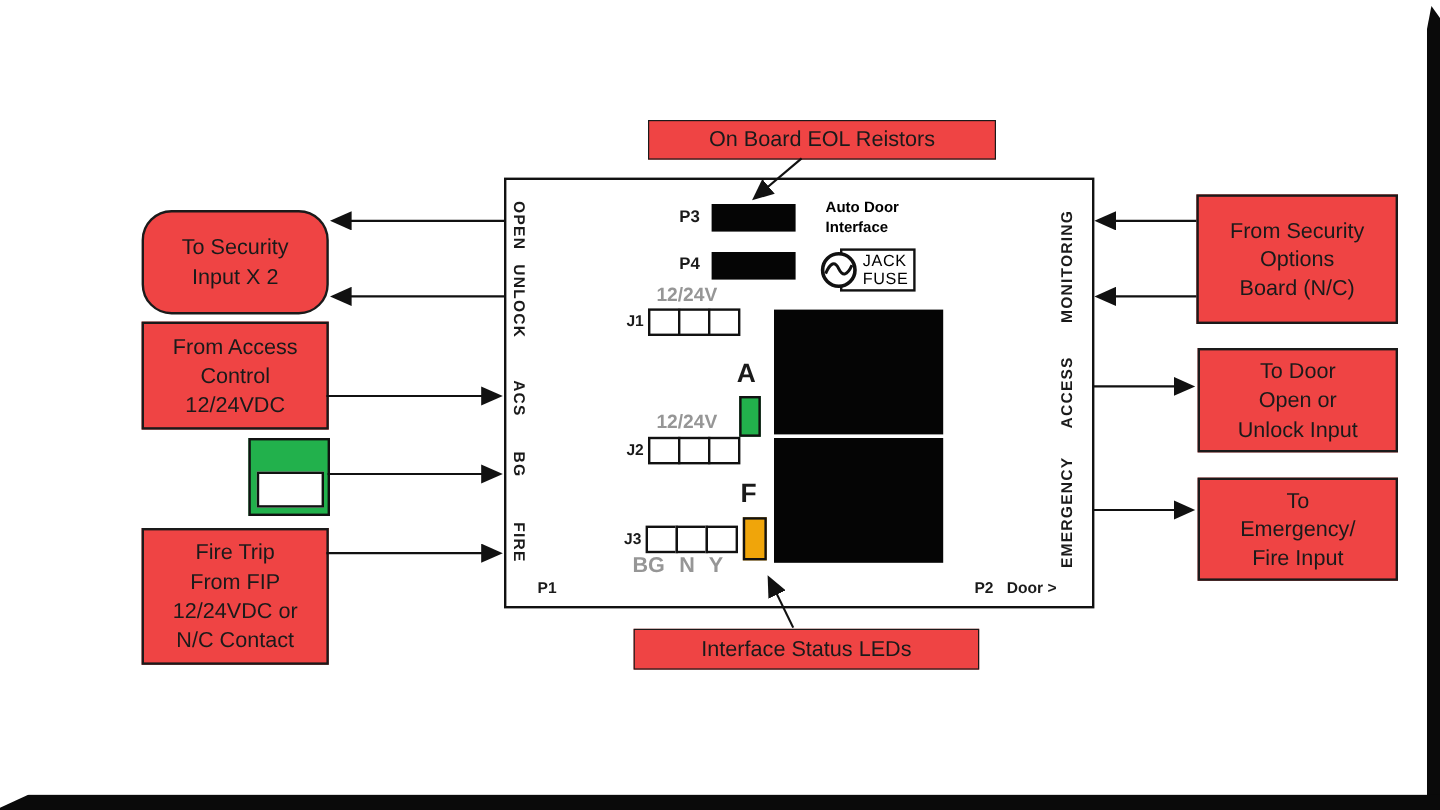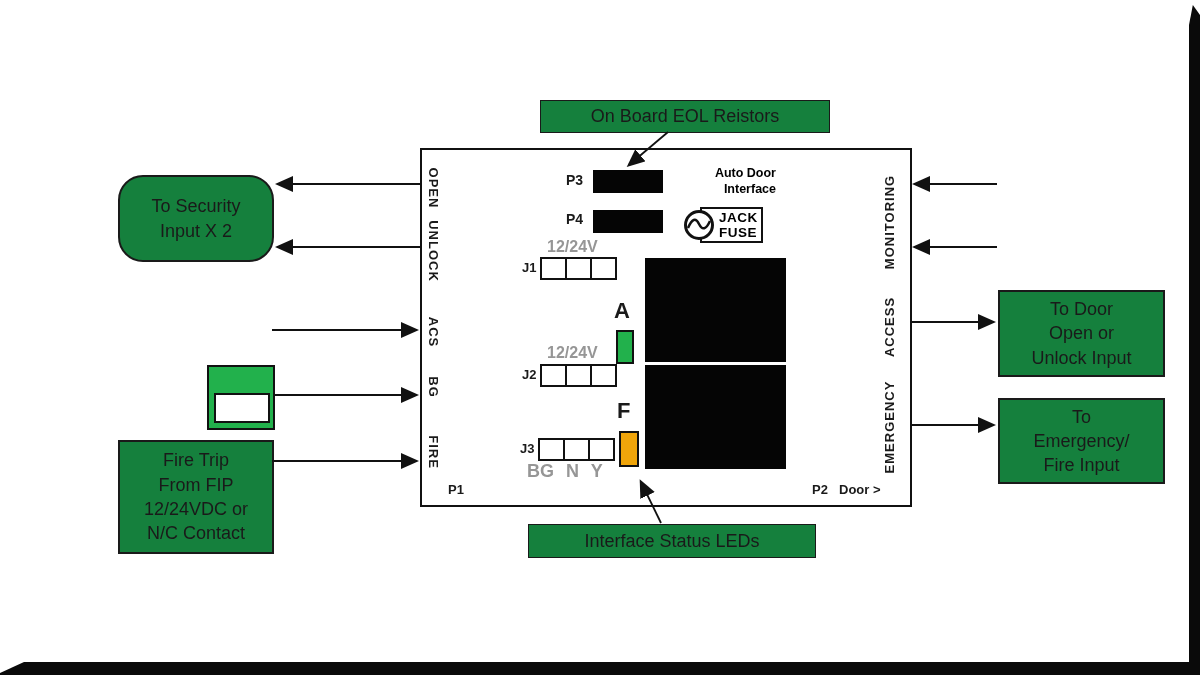--- a/index.html
+++ b/index.html
@@ -6,44 +6,44 @@
   body{width:1200px;height:675px;background:#ffffff;font-family:"Liberation Sans", sans-serif;overflow:hidden;}
   #canvas{position:relative;width:1200px;height:675px;background:#ffffff;}
 
   
   .frame-right{position:absolute;left:1189px;top:5px;width:11px;height:670px;background:#0a0a0a;
     clip-path:polygon(35% 0,100% 1.5%,100% 100%,0 100%,0 3%);}
   .frame-bottom{position:absolute;left:0;top:662px;width:1200px;height:13px;background:#0a0a0a;
     clip-path:polygon(0 85%,2% 0,100% 0,100% 100%,0 100%);}
 
   
-  .lblbox{position:absolute;background:#15803d;border:2px solid #1a1a1a;display:flex;align-items:center;justify-content:center;text-align:center;color:#1a1a1a;z-index:4;}
+  .lblbox{position:absolute;background:#ef4444;border:2px solid #1a1a1a;display:flex;align-items:center;justify-content:center;text-align:center;color:#1a1a1a;z-index:4;}
   .lblbox .ml{white-space:pre-line;font-size:18px;line-height:1.35;}
   .callout{border-width:1.5px;}
   .callout .ml{font-size:18px;}
 
   
   .board{position:absolute;left:420px;top:148px;width:488px;height:355px;border:2.5px solid #111;background:#ffffff;z-index:2;}
   .connector{position:absolute;border:2.5px solid #111;background:#ffffff;}
   .vlabel{position:absolute;font-weight:bold;font-size:13px;color:#1a1a1a;letter-spacing:1px;transform:translate(-50%,-50%) rotate(90deg);white-space:nowrap;z-index:3;}
   .vlabel.ccw{transform:translate(-50%,-50%) rotate(-90deg);}
   .small-bold{position:absolute;font-weight:bold;font-size:13px;color:#1a1a1a;z-index:3;white-space:nowrap;}
   .p-lab{position:absolute;font-weight:bold;font-size:14px;color:#1a1a1a;z-index:3;}
   .blackrect{position:absolute;background:#050505;z-index:3;}
   .graylab{position:absolute;font-weight:bold;font-size:16px;z-index:3;white-space:nowrap;}
   .tblock{position:absolute;display:flex;z-index:3;}
   .tblock div{width:23px;height:19px;border:2px solid #111;background:#fff;}
   .tblock div + div{margin-left:-2px;}
   .led{position:absolute;border:2px solid #111;z-index:3;}
   .led-lab{position:absolute;font-weight:bold;font-size:22px;color:#1a1a1a;z-index:3;}
-  .board-title{position:absolute;left:688px;top:166px;width:88px;text-align:right;font-weight:bold;font-size:12.5px;line-height:1.25;white-space:pre-line;z-index:3;}
+  .board-title{position:absolute;left:688px;top:166px;width:88px;text-align:left;font-weight:bold;font-size:12.5px;line-height:1.25;white-space:pre-line;z-index:3;}
 
   
   .fuse-logo{position:absolute;left:683px;top:206px;width:80px;height:38px;z-index:3;}
-  .fuse-logo .txt{position:absolute;left:17px;top:1px;right:0;bottom:1px;border:2px solid #111;display:flex;flex-direction:column;justify-content:center;padding-left:17px;font-weight:bold;font-size:13.5px;line-height:1.12;letter-spacing:0.5px;}
+  .fuse-logo .txt{position:absolute;left:17px;top:1px;right:0;bottom:1px;border:2px solid #111;display:flex;flex-direction:column;justify-content:center;padding-left:17px;font-weight:normal;font-size:13.5px;line-height:1.12;letter-spacing:0.5px;}
   .fuse-logo .circ{position:absolute;left:0;top:3px;width:32px;height:32px;z-index:2;}
 
   
   .bg-contact{position:absolute;left:207px;top:365px;width:64px;height:61px;border:2px solid #111;z-index:4;}
   .bg-window{position:absolute;left:5px;top:26px;width:52px;height:26px;border:2px solid #111;background:#fff;}
 
   svg.wires{position:absolute;left:0;top:0;z-index:6;pointer-events:none;}
 </style>
 </head>
 <body>
@@ -58,30 +58,40 @@
   </div>
 
   <div class="lblbox callout" style="left:528px;top:524px;width:286px;height:32px;">
     <span class="ml">Interface Status LEDs</span>
   </div>
 
   <div class="lblbox" style="left:118px;top:175px;width:152px;height:83px;border-radius:25px;">
     <span class="ml">To Security
 Input X 2</span>
   </div>
+  <div class="lblbox" style="left:118px;top:268px;width:152px;height:86px;">
+    <span class="ml">From Access
+Control
+12/24VDC</span>
+  </div>
   <div class="bg-contact" style="background-color: rgb(34, 177, 76);">
     <div class="bg-window"></div>
   </div>
   <div class="lblbox" style="left:118px;top:440px;width:152px;height:110px;">
     <span class="ml">Fire Trip
 From FIP
 12/24VDC or
 N/C Contact</span>
   </div>
 
+  <div class="lblbox" style="left:997px;top:162px;width:164px;height:104px;">
+    <span class="ml">From Security
+Options
+Board (N/C)</span>
+  </div>
   <div class="lblbox" style="left:998px;top:290px;width:163px;height:83px;">
     <span class="ml">To Door
 Open or
 Unlock Input</span>
   </div>
   <div class="lblbox" style="left:998px;top:398px;width:163px;height:82px;">
     <span class="ml">To
 Emergency/
 Fire Input</span>
   </div>

